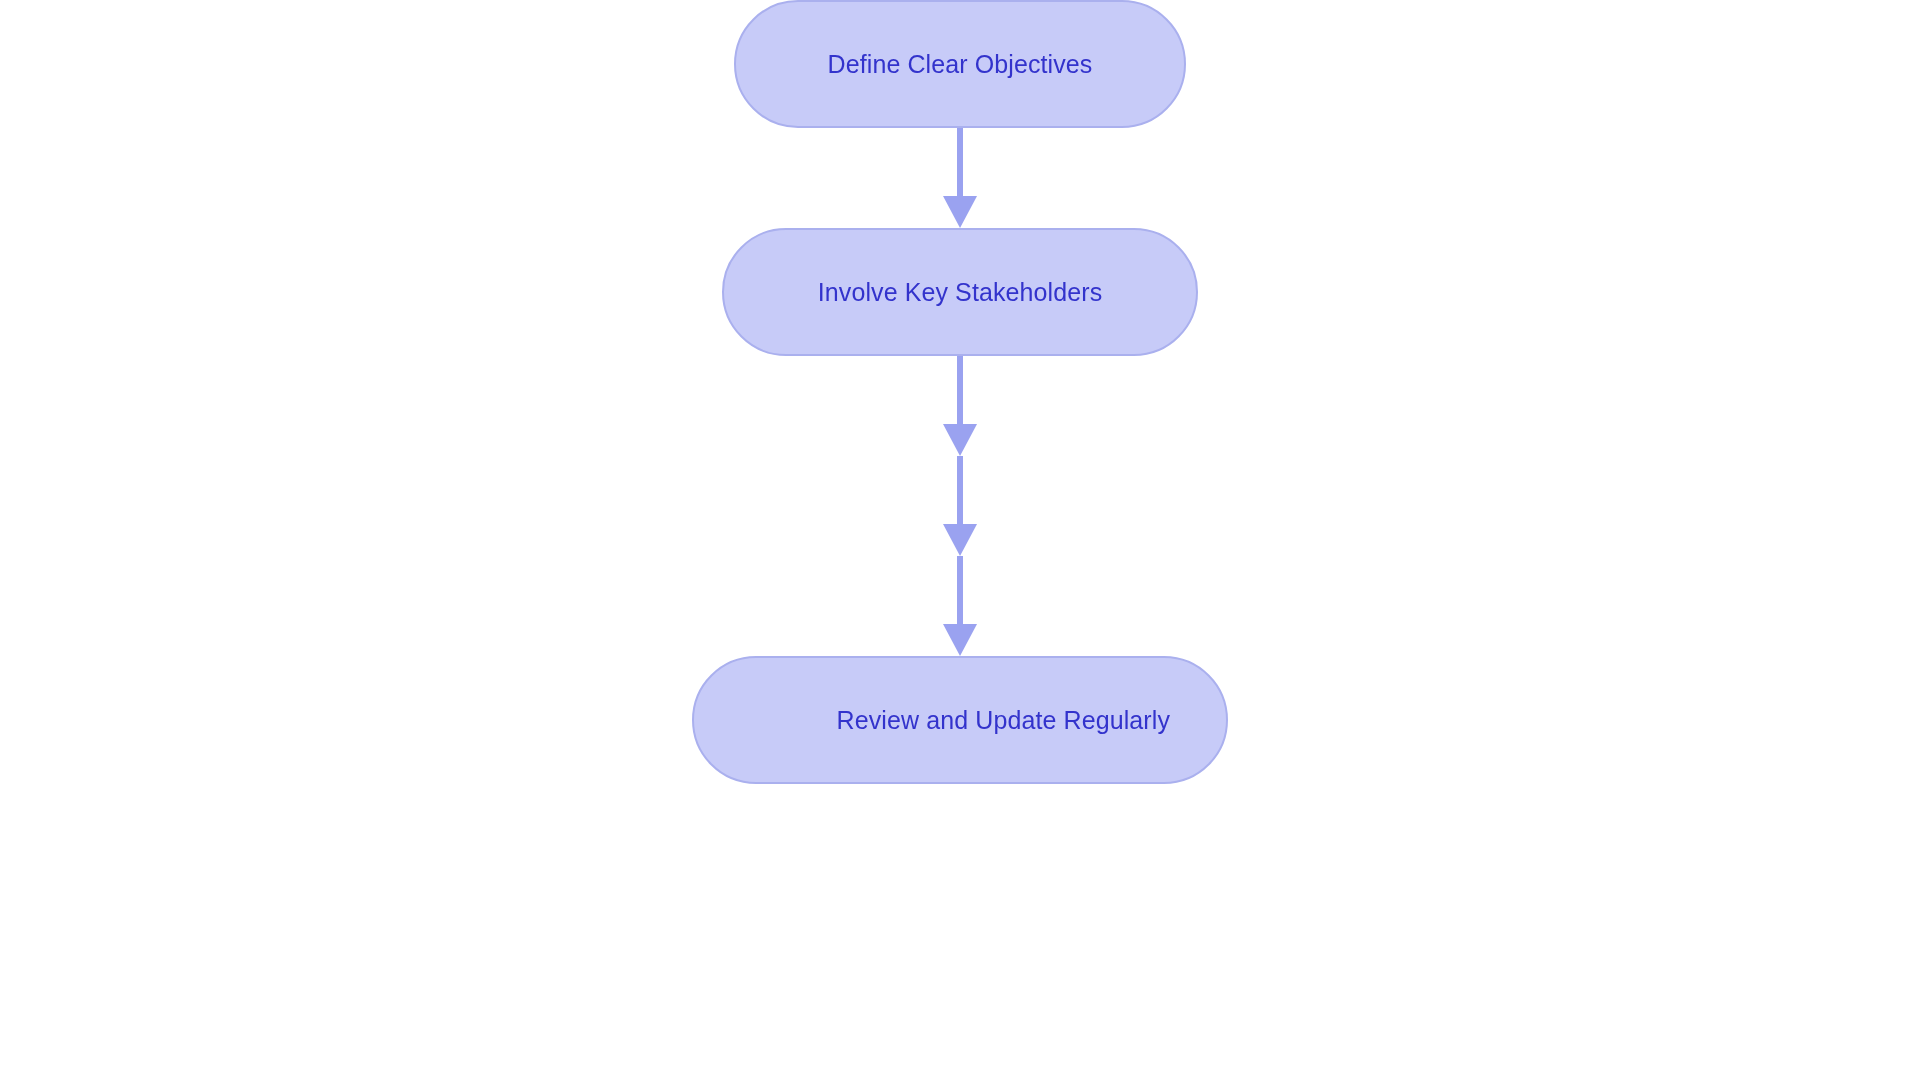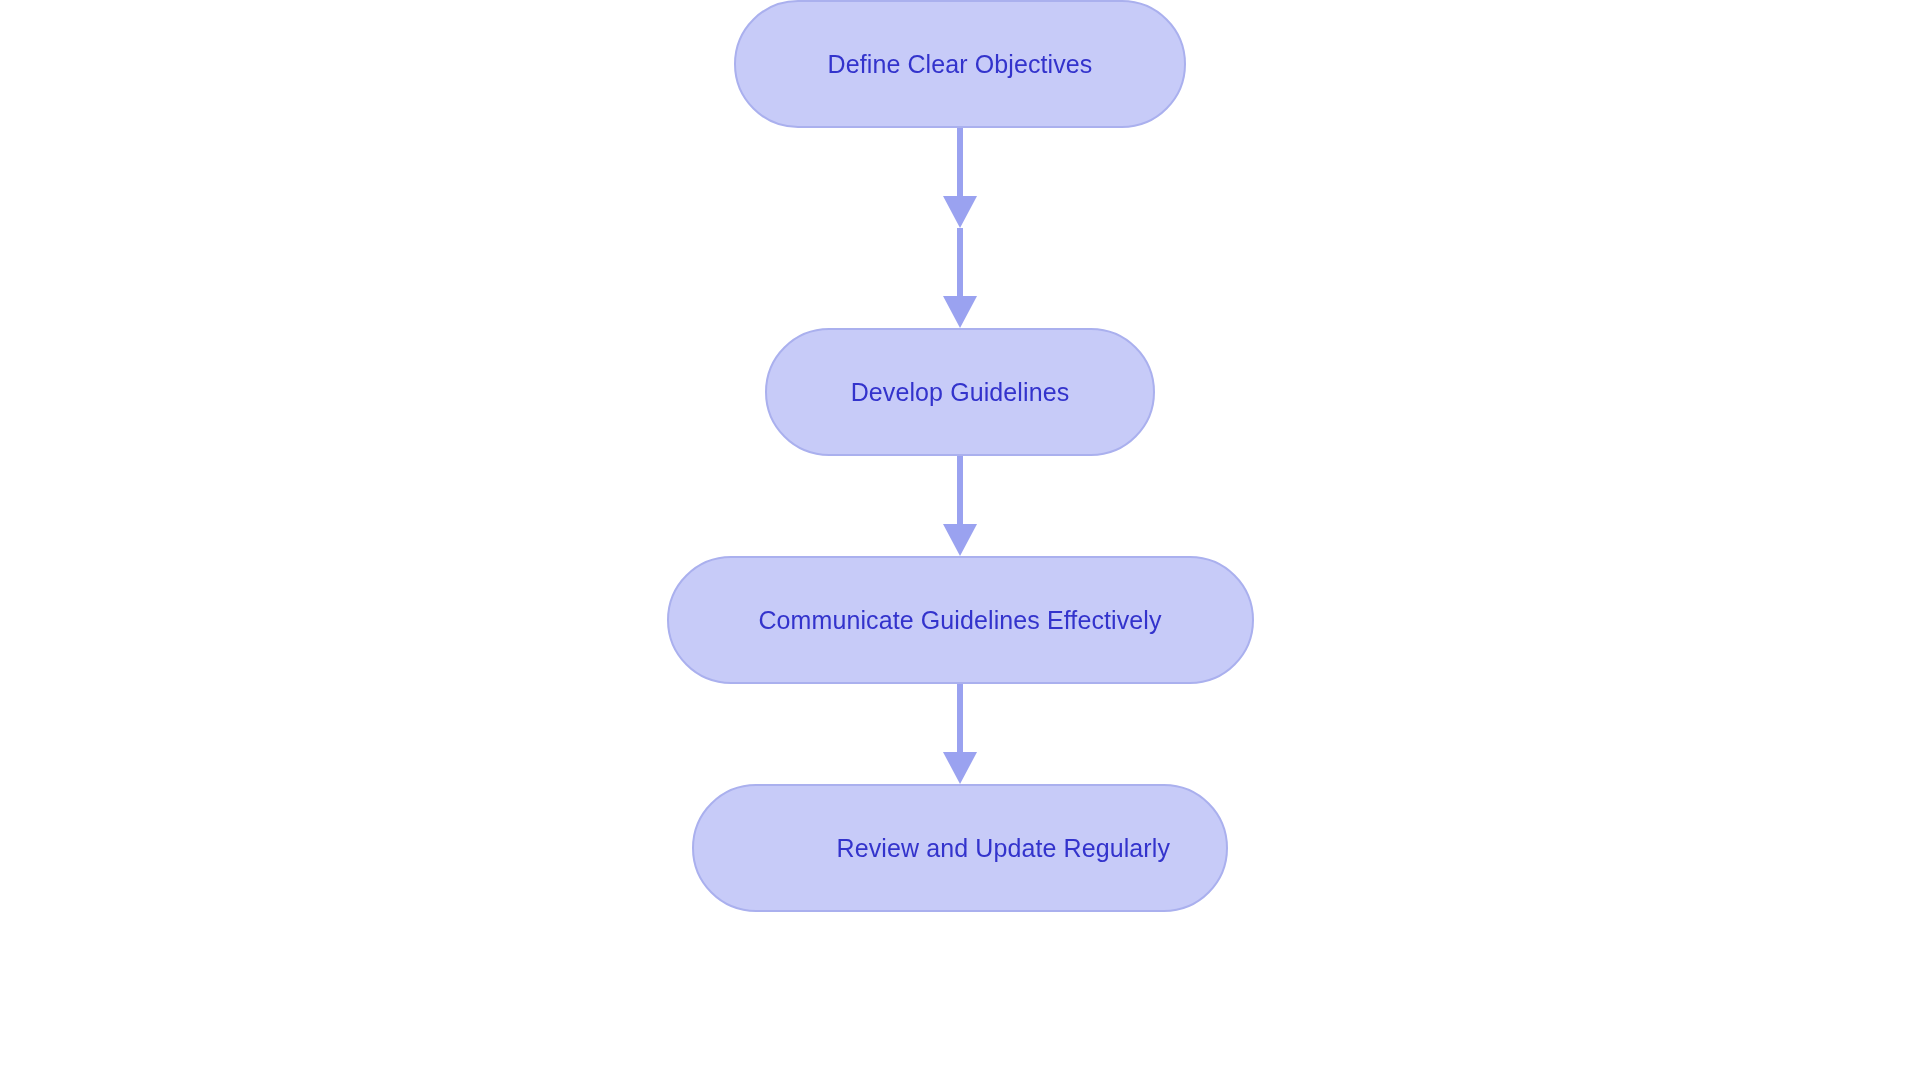--- a/index.html
+++ b/index.html
@@ -95,38 +95,35 @@
 
     <div class="node w-1">
       <span class="node-label">Define Clear Objectives</span>
     </div>
 
     <div class="connector">
       <div class="connector-shaft"></div>
       <div class="connector-head"></div>
     </div>
 
-
-    <div class="connector">
-      <div class="connector-shaft"></div>
-      <div class="connector-head"></div>
-    </div>
-
-    <div class="node w-3">
-      <span class="node-label">Develop Guidelines</span>
+    <div class="node w-2">
+      <span class="node-label">Involve Key Stakeholders</span>
     </div>
 
     <div class="connector">
       <div class="connector-shaft"></div>
       <div class="connector-head"></div>
     </div>
 
-    <div class="node w-4">
-      <span class="node-label">Communicate Guidelines Effectively</span>
+
+    <div class="connector">
+      <div class="connector-shaft"></div>
+      <div class="connector-head"></div>
     </div>
+
 
     <div class="connector">
       <div class="connector-shaft"></div>
       <div class="connector-head"></div>
     </div>
 
     <div class="node w-5">
       <span class="node-label">Review and Update Regularly</span>
     </div>
 

